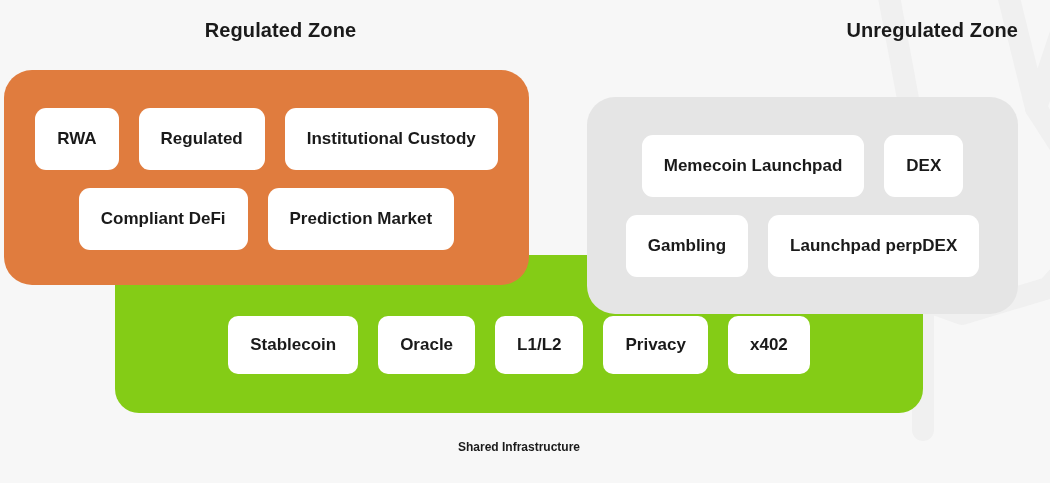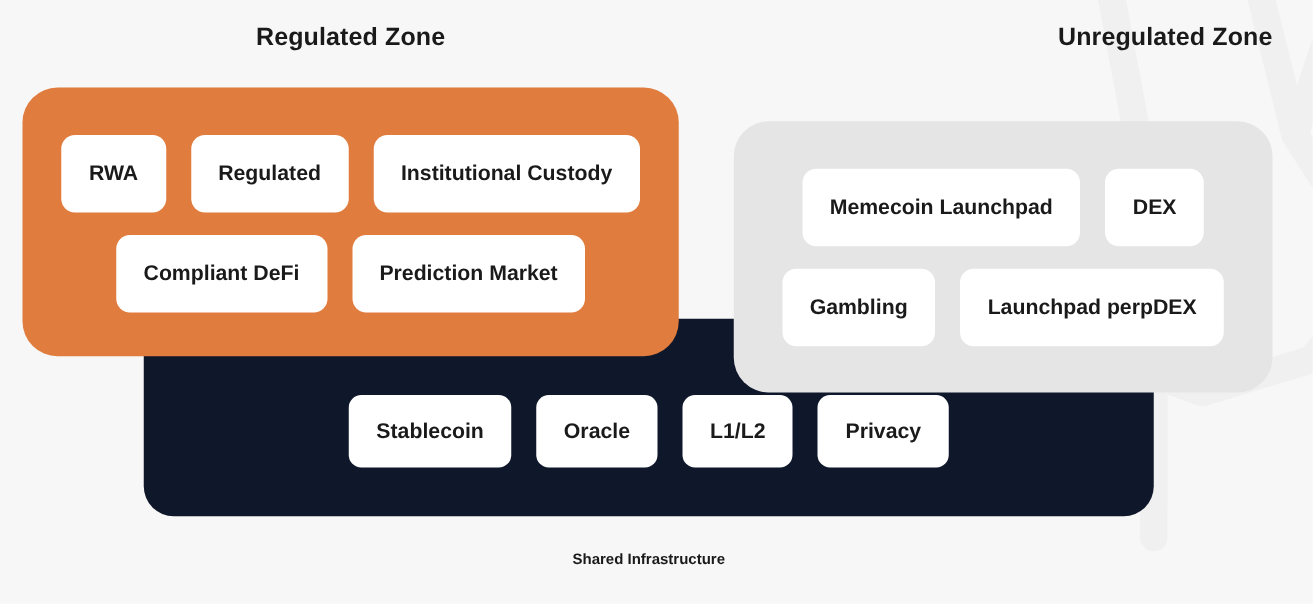--- a/index.html
+++ b/index.html
@@ -34,21 +34,21 @@
     top: 70px;
     border-radius: 28px;
     z-index: 2;
     box-sizing: border-box;
     display: flex;
     flex-direction: column;
     align-items: center;
     padding-top: 38px;
     gap: 18px;
   }
-  .zone-box.regulated { left: 18px; width: 525px; height: 215px; }
+  .zone-box.regulated { left: 4px; width: 525px; height: 215px; }
   .zone-box.unregulated { left: 587px; width: 431px; height: 217px; }
   .pill-row {
     display: flex;
     gap: 20px;
     justify-content: center;
   }
   .pill {
     background: #ffffff;
     border-radius: 11px;
     height: 62px;
@@ -124,24 +124,25 @@
     <div class="pill-row">
         <span class="pill">Memecoin Launchpad</span>
         <span class="pill">DEX</span>
       </div>
     <div class="pill-row">
         <span class="pill">Gambling</span>
         <span class="pill">Launchpad perpDEX</span>
       </div>
   </div>
 
-  <div class="infra-box" style="background: #0f172a;">
+  <div class="infra-box" style="background: #84cc16;">
     <div class="infra-row">
         <span class="pill">Stablecoin</span>
         <span class="pill">Oracle</span>
         <span class="pill">L1/L2</span>
         <span class="pill">Privacy</span>
+        <span class="pill">x402</span>
       </div>
   </div>
 
   <div class="footer-title">Shared Infrastructure</div>
 
 </div>
 
 </body></html>

